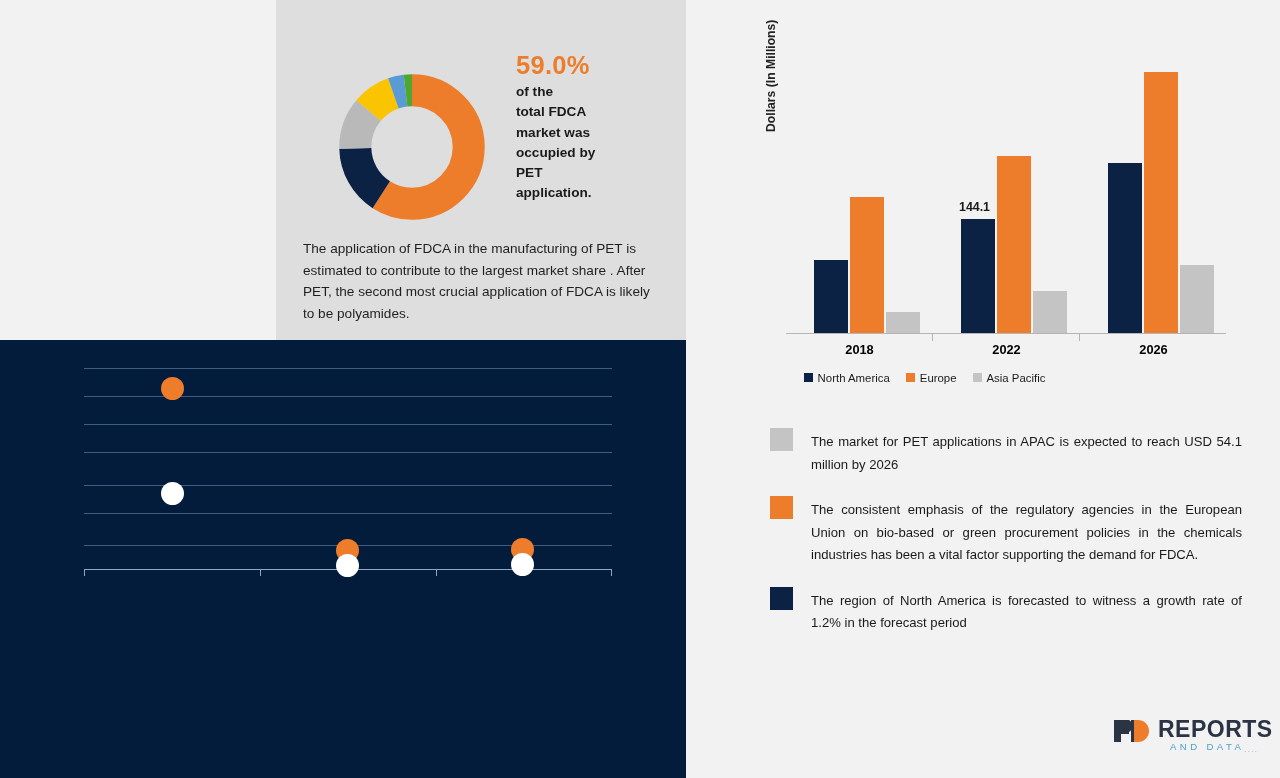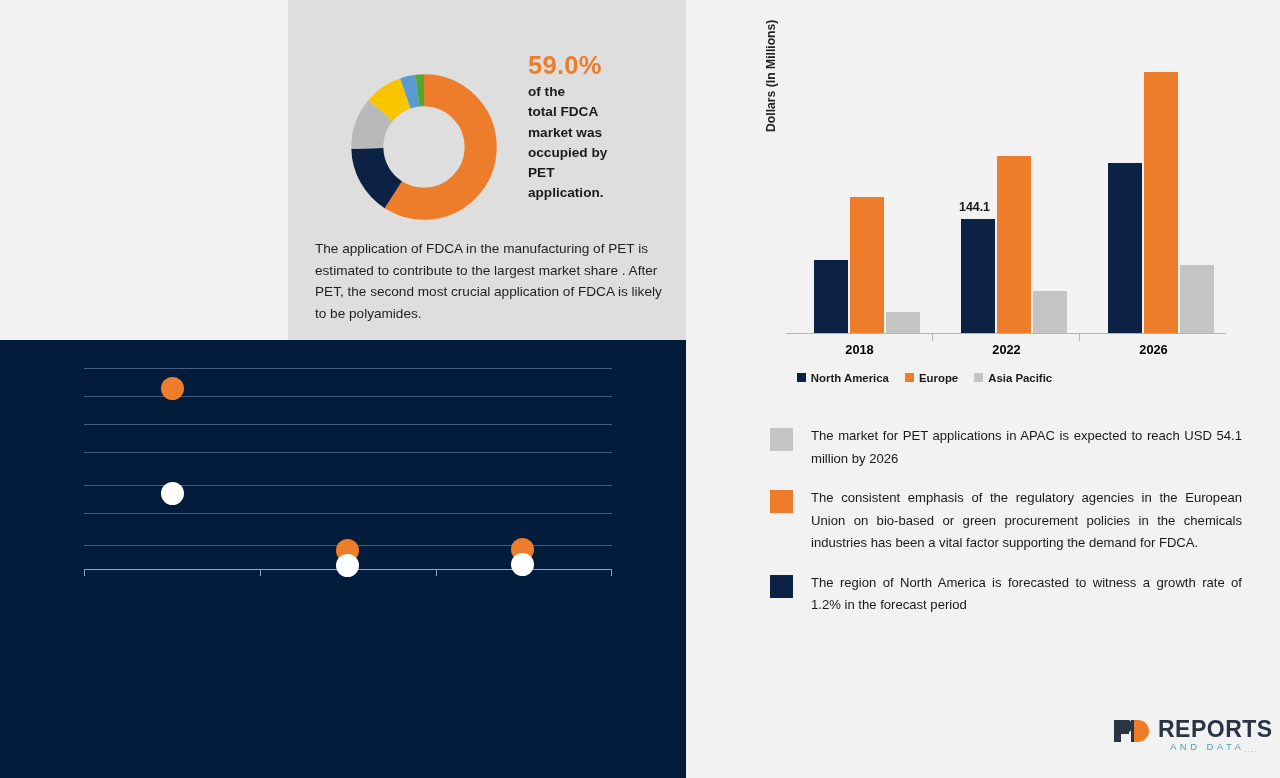--- a/index.html
+++ b/index.html
@@ -21,21 +21,21 @@
   .cagr-l1{font-size:15.5px;line-height:21px;color:#fde8d6;}
   .cagr-l2{font-size:15.5px;line-height:21px;color:#fde8d6;}
   .cagr-big{font-size:27.5px;font-weight:bold;letter-spacing:.2px;line-height:34px;color:#ffffff;}
   .cagr-l3{font-size:15.5px;line-height:24px;color:#fde8d6;}
   .cagr-pct{font-size:25px;font-weight:bold;line-height:30px;color:#ffffff;}
 
   .growth-art{position:absolute;left:55px;top:130px;width:190px;height:200px;}
 
   
   .panel-gray{
-    position:absolute;left:288px;top:0;width:410px;height:340px;
+    position:absolute;left:276px;top:0;width:410px;height:340px;
     background:#dedede;overflow:hidden;
   }
   .donut-wrap{position:absolute;left:46px;top:58px;width:180px;height:178px;}
   .pct-block{position:absolute;left:240px;top:48px;width:130px;}
   .pct-big{font-size:25.5px;font-weight:bold;color:#ee7d2b;line-height:34px;letter-spacing:.3px;}
   .pct-sub{font-size:13.6px;font-weight:bold;color:#1a1a1a;line-height:20.3px;}
   .gray-para{
     position:absolute;left:27px;top:238px;width:355px;
     font-size:13.6px;line-height:21.5px;color:#1f1f1f;
   }
@@ -75,30 +75,30 @@
   .barplot{position:absolute;left:100px;top:60px;width:440px;height:273px;}
   .bar-value{
     position:absolute;font-size:12.4px;font-weight:bold;color:#1a1a1a;white-space:nowrap;margin-left:16px;
   }
   .bar-cat{
     position:absolute;top:342px;font-size:12.8px;font-weight:bold;color:#000000;
     text-align:center;white-space:nowrap;
   }
   .bar-legend{
     position:absolute;left:0;top:372px;width:477px;text-align:center;
-    font-size:11.4px;font-weight:bold;color:#1a1a1a;
+    font-size:11.4px;font-weight:normal;color:#1a1a1a;
   }
   .bar-legend .sw{display:inline-block;width:9px;height:9px;margin-right:5px;
     vertical-align:middle;position:relative;top:-1px;}
   .bar-legend .gap{display:inline-block;width:16px;}
 
   .right-bullets{position:absolute;left:84px;top:425px;width:472px;}
   .rb-row{display:flex;margin-bottom:17px;}
   .rb-swatch{width:23px;height:23px;flex:0 0 23px;margin-right:18px;margin-top:3px;}
-  .rb-txt{font-size:13.1px;line-height:22.5px;color:#1a1a1a;text-align:justify;flex:1;}
+  .rb-txt{font-size:13.1px;line-height:22.5px;color:#1a1a1a;text-align:justify;flex:1;margin-top:6px;}
 
   
   .logo{position:absolute;left:1112px;top:716px;width:150px;height:44px;}
   .logo-mark{position:absolute;left:0;top:2px;width:40px;height:26px;}
   .logo-reports{
     position:absolute;left:46px;top:0px;font-size:23px;font-weight:bold;
     color:#2b3444;letter-spacing:.5px;line-height:26px;
   }
   .logo-sub{
     position:absolute;left:58px;top:25px;font-size:9.6px;

